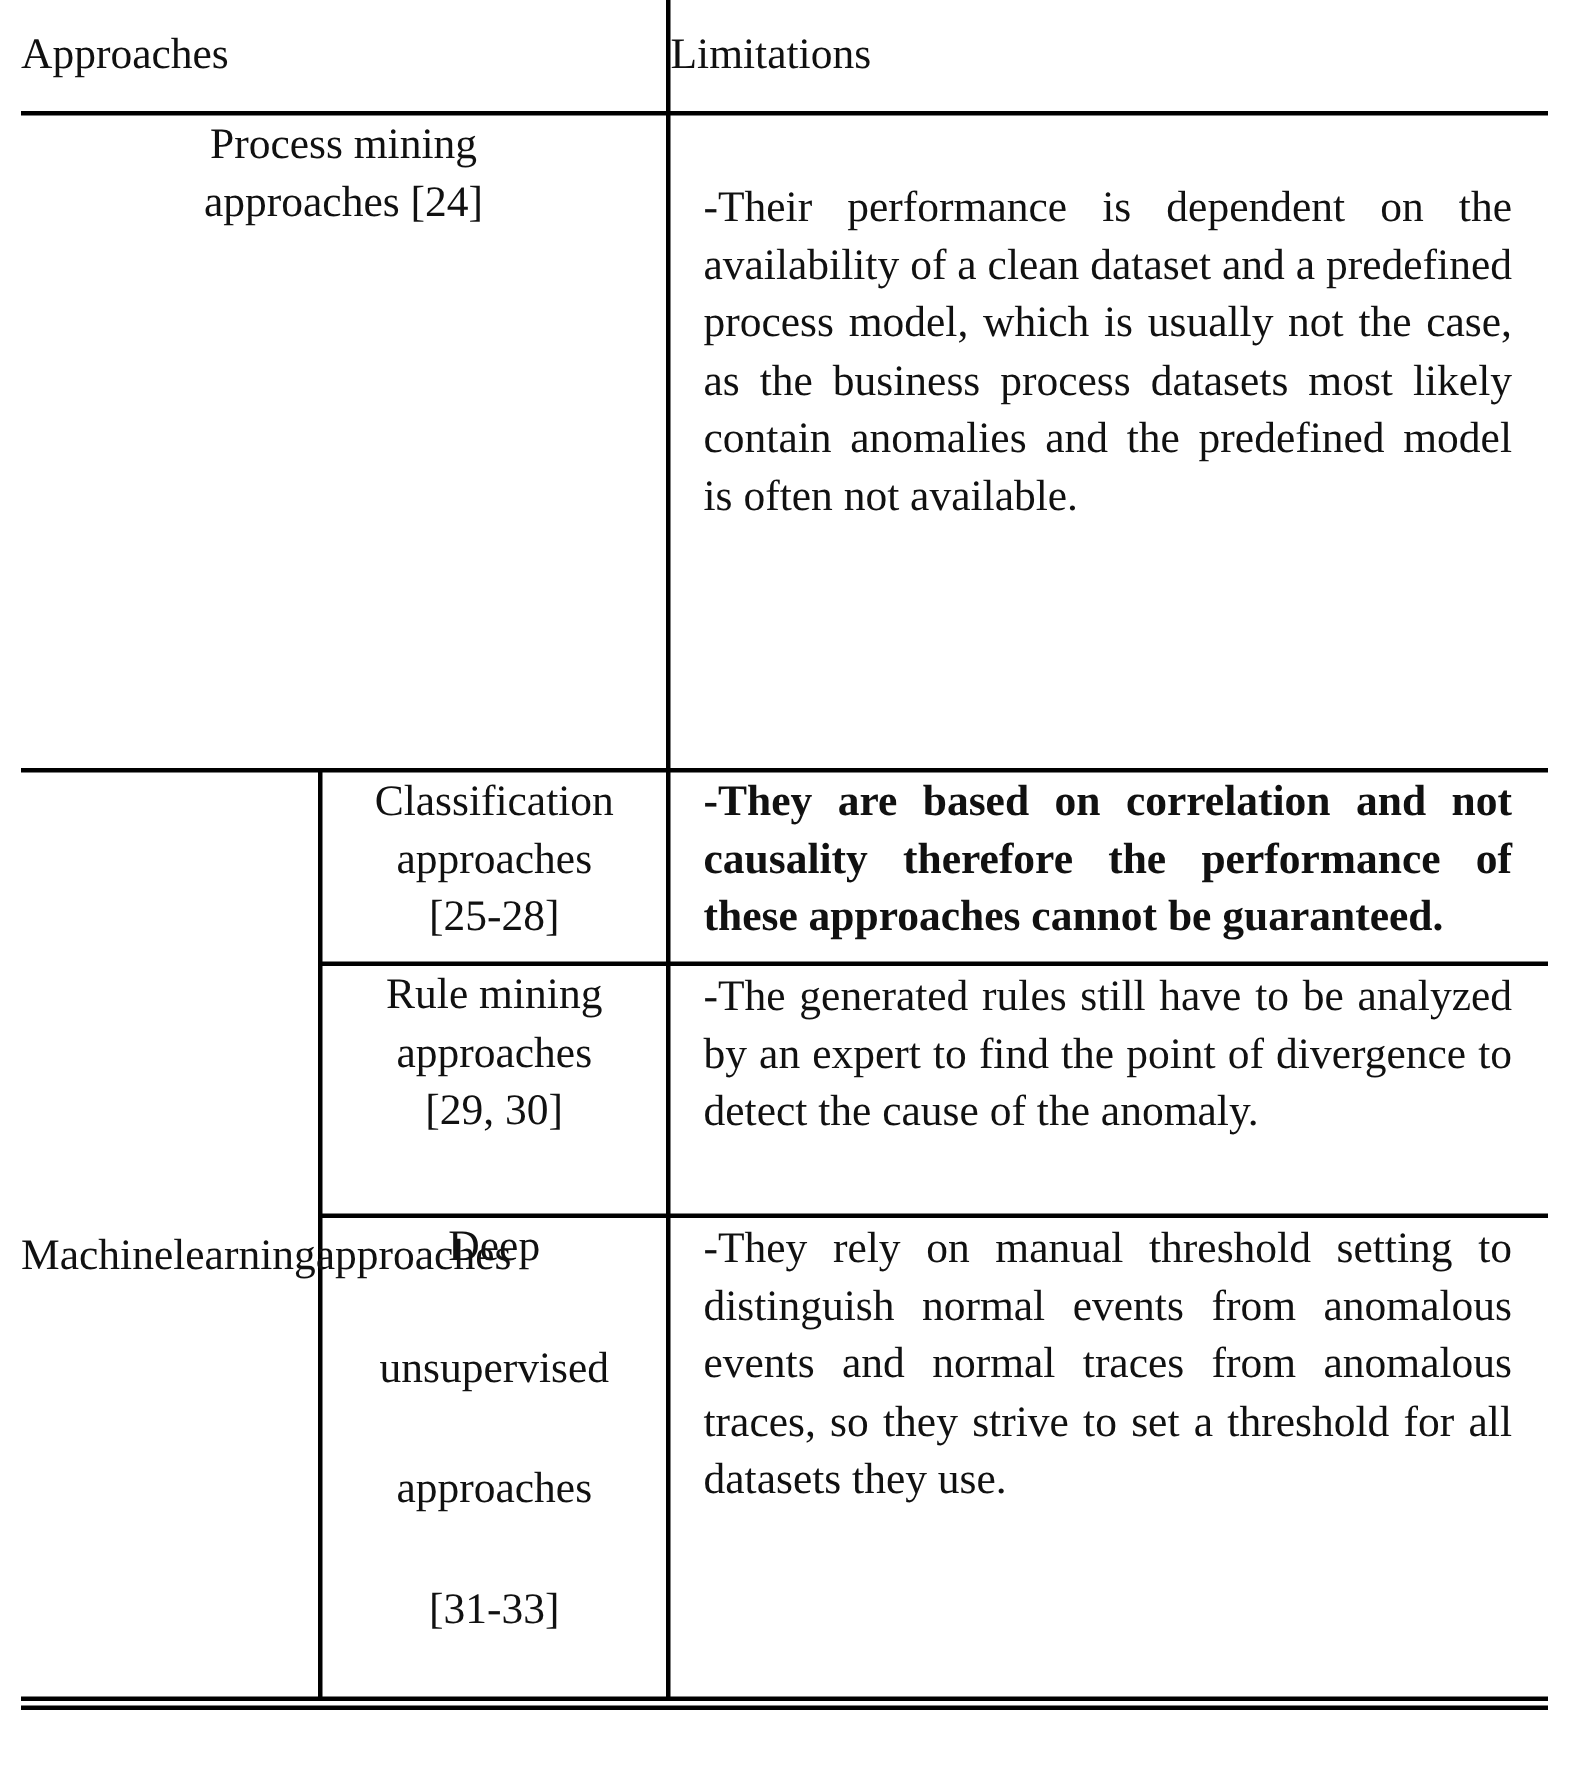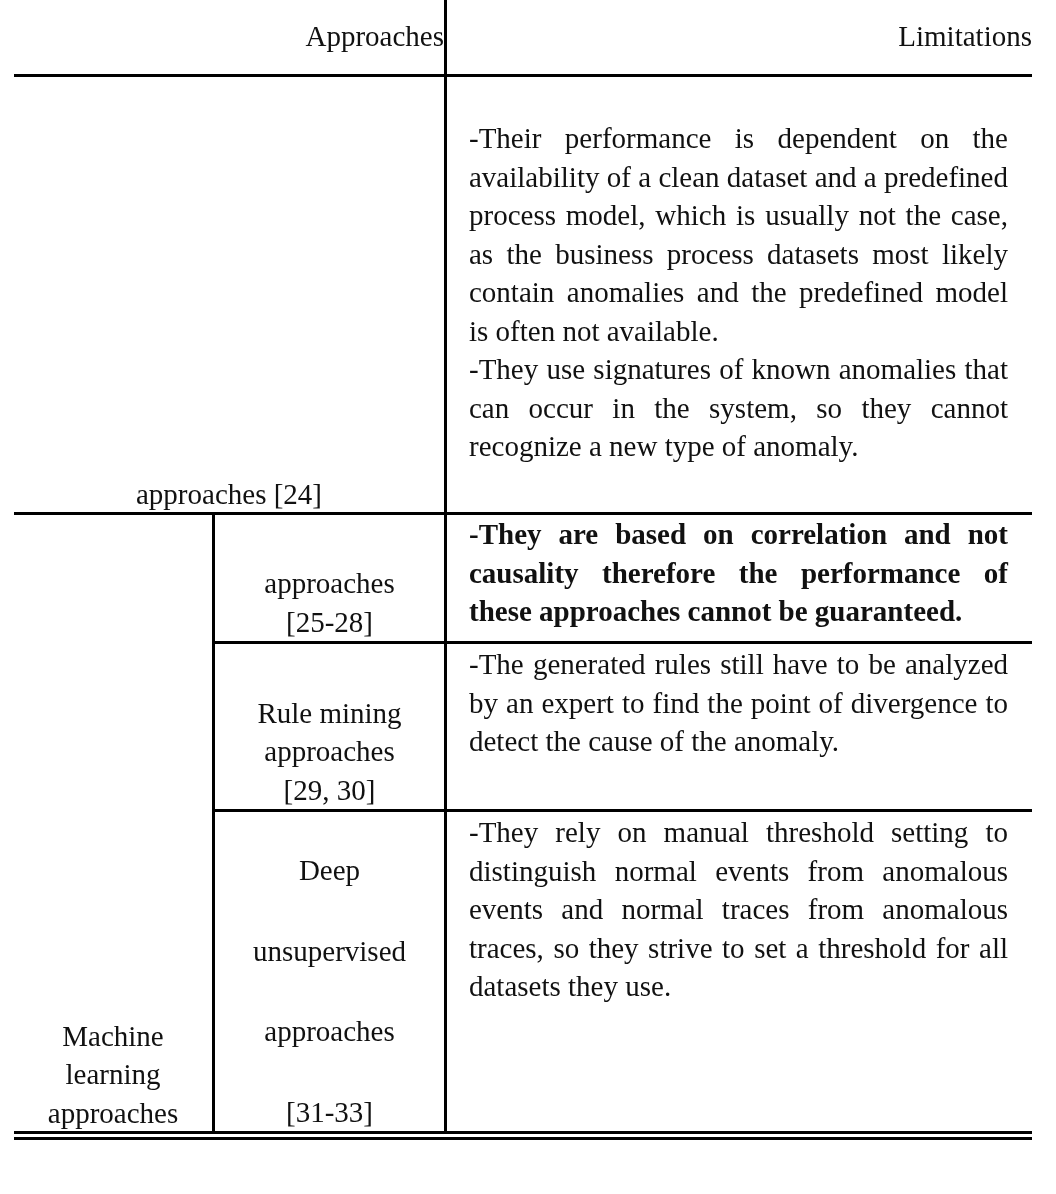--- a/index.html
+++ b/index.html
@@ -1,20 +1,20 @@
 <!DOCTYPE html>
 <html><head>
   <meta charset="utf-8">
   <style>
     html, body { margin: 0; padding: 0; background: #ffffff; }
     body { width: 1056px; height: 1194px; position: relative; overflow: hidden;
            font-family: "Liberation Serif", "DejaVu Serif", serif; color: #111; }
     .line { position: absolute; background: #000; }
     .cell { position: absolute; font-size: 29px; line-height: 38.5px; }
-    .center { text-align: center; display: flex; align-items: center; justify-content: flex-end; }
+    .center { text-align: center; display: flex; align-items: center; justify-content: flex-start; }
     .center span { display: block; }
     .just { text-align: justify; text-align-last: left; }
     .para { display: block; }
   </style>
 </head>
 <body>
 
 <div class="line" style="left:14px; top:74px; width:1018px; height:3px;"></div>
 <div class="line" style="left:444px; top:0px; width:3px; height:1133px;"></div>
 <div class="line" style="left:14px; top:512px; width:1018px; height:3px;"></div>
@@ -25,34 +25,35 @@
 <div class="line" style="left:14px; top:1137px; width:1018px; height:3px;"></div>
 
 <div class="cell center" style="left:14px; top:14px; width:430px; height:44px;">
   <span>Approaches</span>
 </div>
 <div class="cell center" style="left:447px; top:14px; width:585px; height:44px;">
   <span>Limitations</span>
 </div>
 
 <div class="cell center" style="left:14px; top:77px; width:430px; height:436px; flex-direction:column;">
+  <span>Process mining</span>
   <span>approaches [24]</span>
 </div>
 <div class="cell just" style="left:469px; top:80px; width:539px;margin-top:39px;">
   <span class="para">-Their performance is dependent on the availability of a clean dataset and a predefined process model, which is usually not the case, as the business process datasets most likely contain anomalies and the predefined model is often not available.</span>
-  <span class="para">-They use signatures of known anomalies that can occur in the system, so they cannot recognize a new type of anomaly.</span>
 </div>
 
-<div class="cell center" style="left:14px; top:515px; width:198px; height:617px; flex-direction:column; padding-top:28px; box-sizing:border-box;">
+<div class="cell center" style="left:14px; top:515px; width:198px; height:617px; flex-direction:row; padding-top:28px; box-sizing:border-box;">
   <span>Machine</span>
   <span>learning</span>
   <span>approaches</span>
 </div>
 
 <div class="cell center" style="left:215px; top:515px; width:229px; height:126px; flex-direction:column;">
+  <span>Classification</span>
   <span>approaches</span>
   <span>[25-28]</span>
 </div>
 <div class="cell just" style="left:469px; top:515px; width:539px;font-weight:bold;">
   <span class="para">-They are based on correlation and not causality therefore the performance of these approaches cannot be guaranteed.</span>
 </div>
 
 <div class="cell center" style="left:215px; top:644px; width:229px; height:165px; flex-direction:column;">
   <span>Rule mining</span>
   <span>approaches</span>

